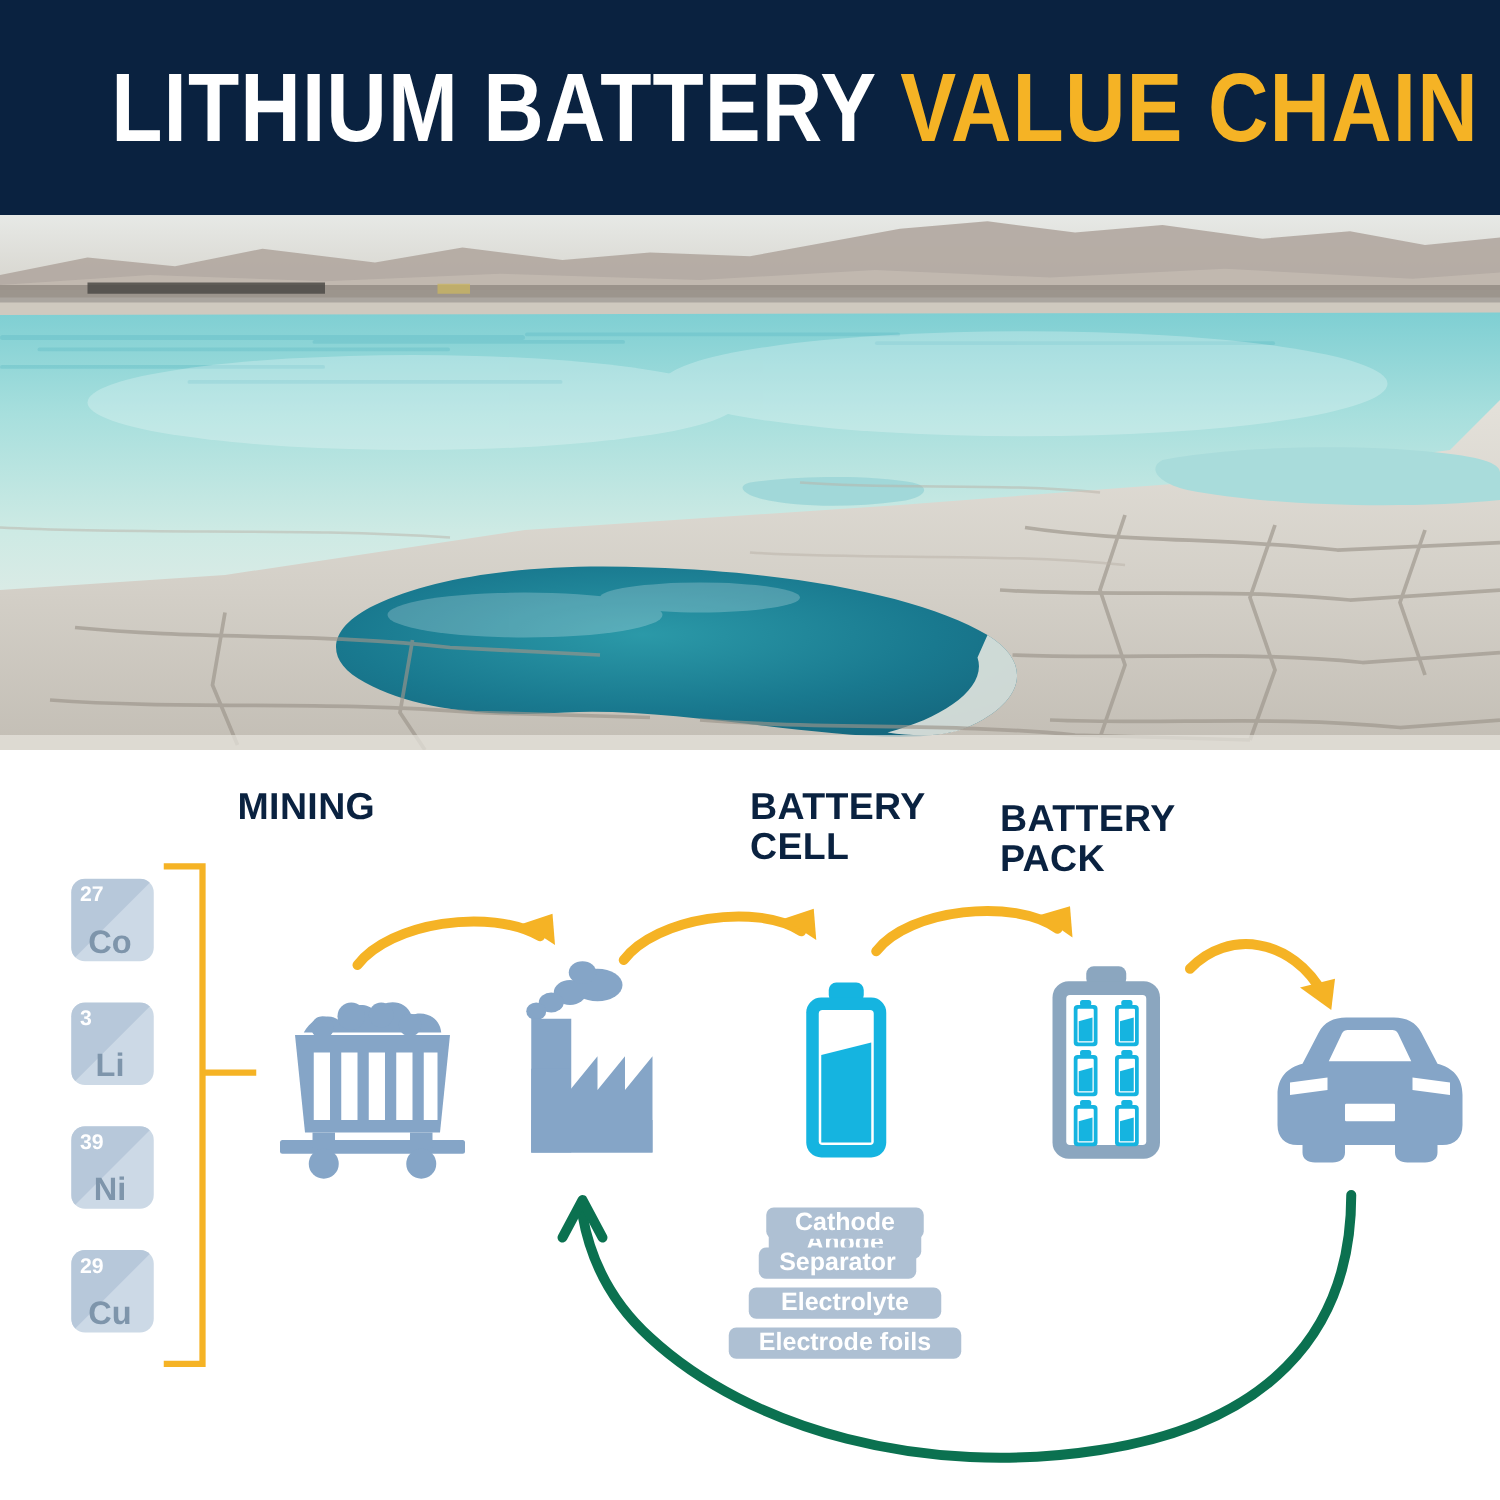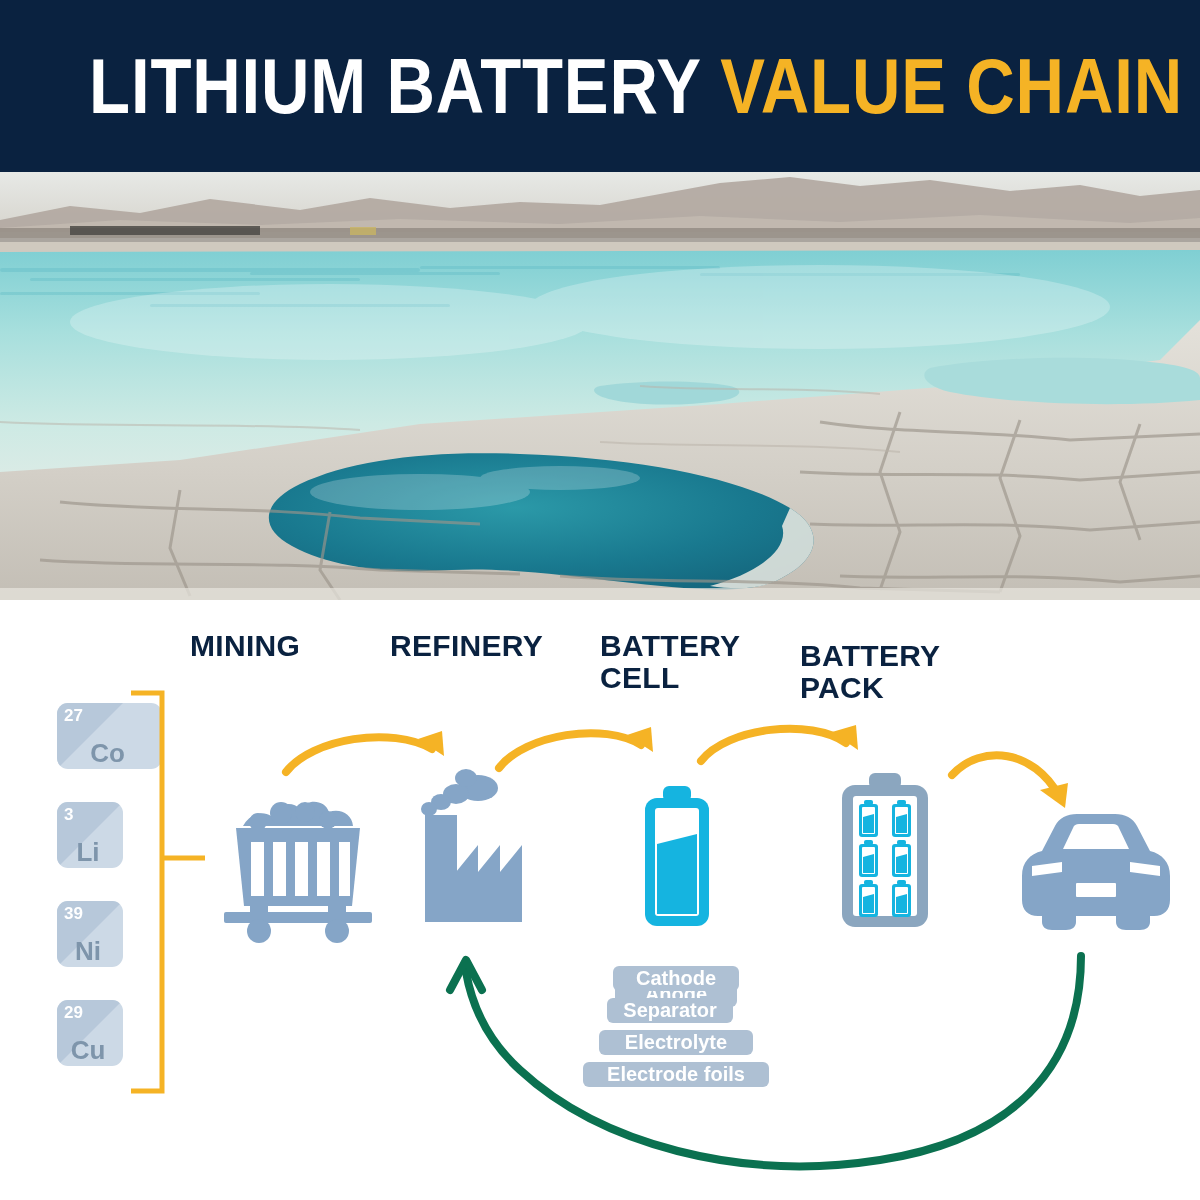--- a/index.html
+++ b/index.html
@@ -229,25 +229,24 @@
         <path d="M0,250 C120,256 240,250 360,258"></path>
       </g>
 
       <rect x="0" y="416" width="1200" height="12" fill="#e8e5de" opacity="0.7"></rect>
     </svg>
   </div>
 
   <div id="diagram">
 
     <div class="stage-label" style="left:190px; top:30px; width:180px;">MINING</div>
-    <div class="stage-label" style="left:390px; top:30px; width:190px;">REFINERY</div>
     <div class="stage-label" style="left:800px; top:40px; width:180px;">BATTERY PACK</div>
     <div class="stage-label" style="left:600px; top:30px; width:170px;">BATTERY CELL</div>
 
-    <div class="elem-tile" style="left:57px; top:103px;padding-left:39px;">
+    <div class="elem-tile" style="left:57px; top:103px;">
       <div class="corner"></div>
       <div class="num">27</div>
       <div class="sym">Co</div>
     </div>
     <div class="elem-tile" style="left:57px; top:202px;">
       <div class="corner"></div>
       <div class="num">3</div>
       <div class="sym">Li</div>
     </div>
     <div class="elem-tile" style="left:57px; top:301px;">

